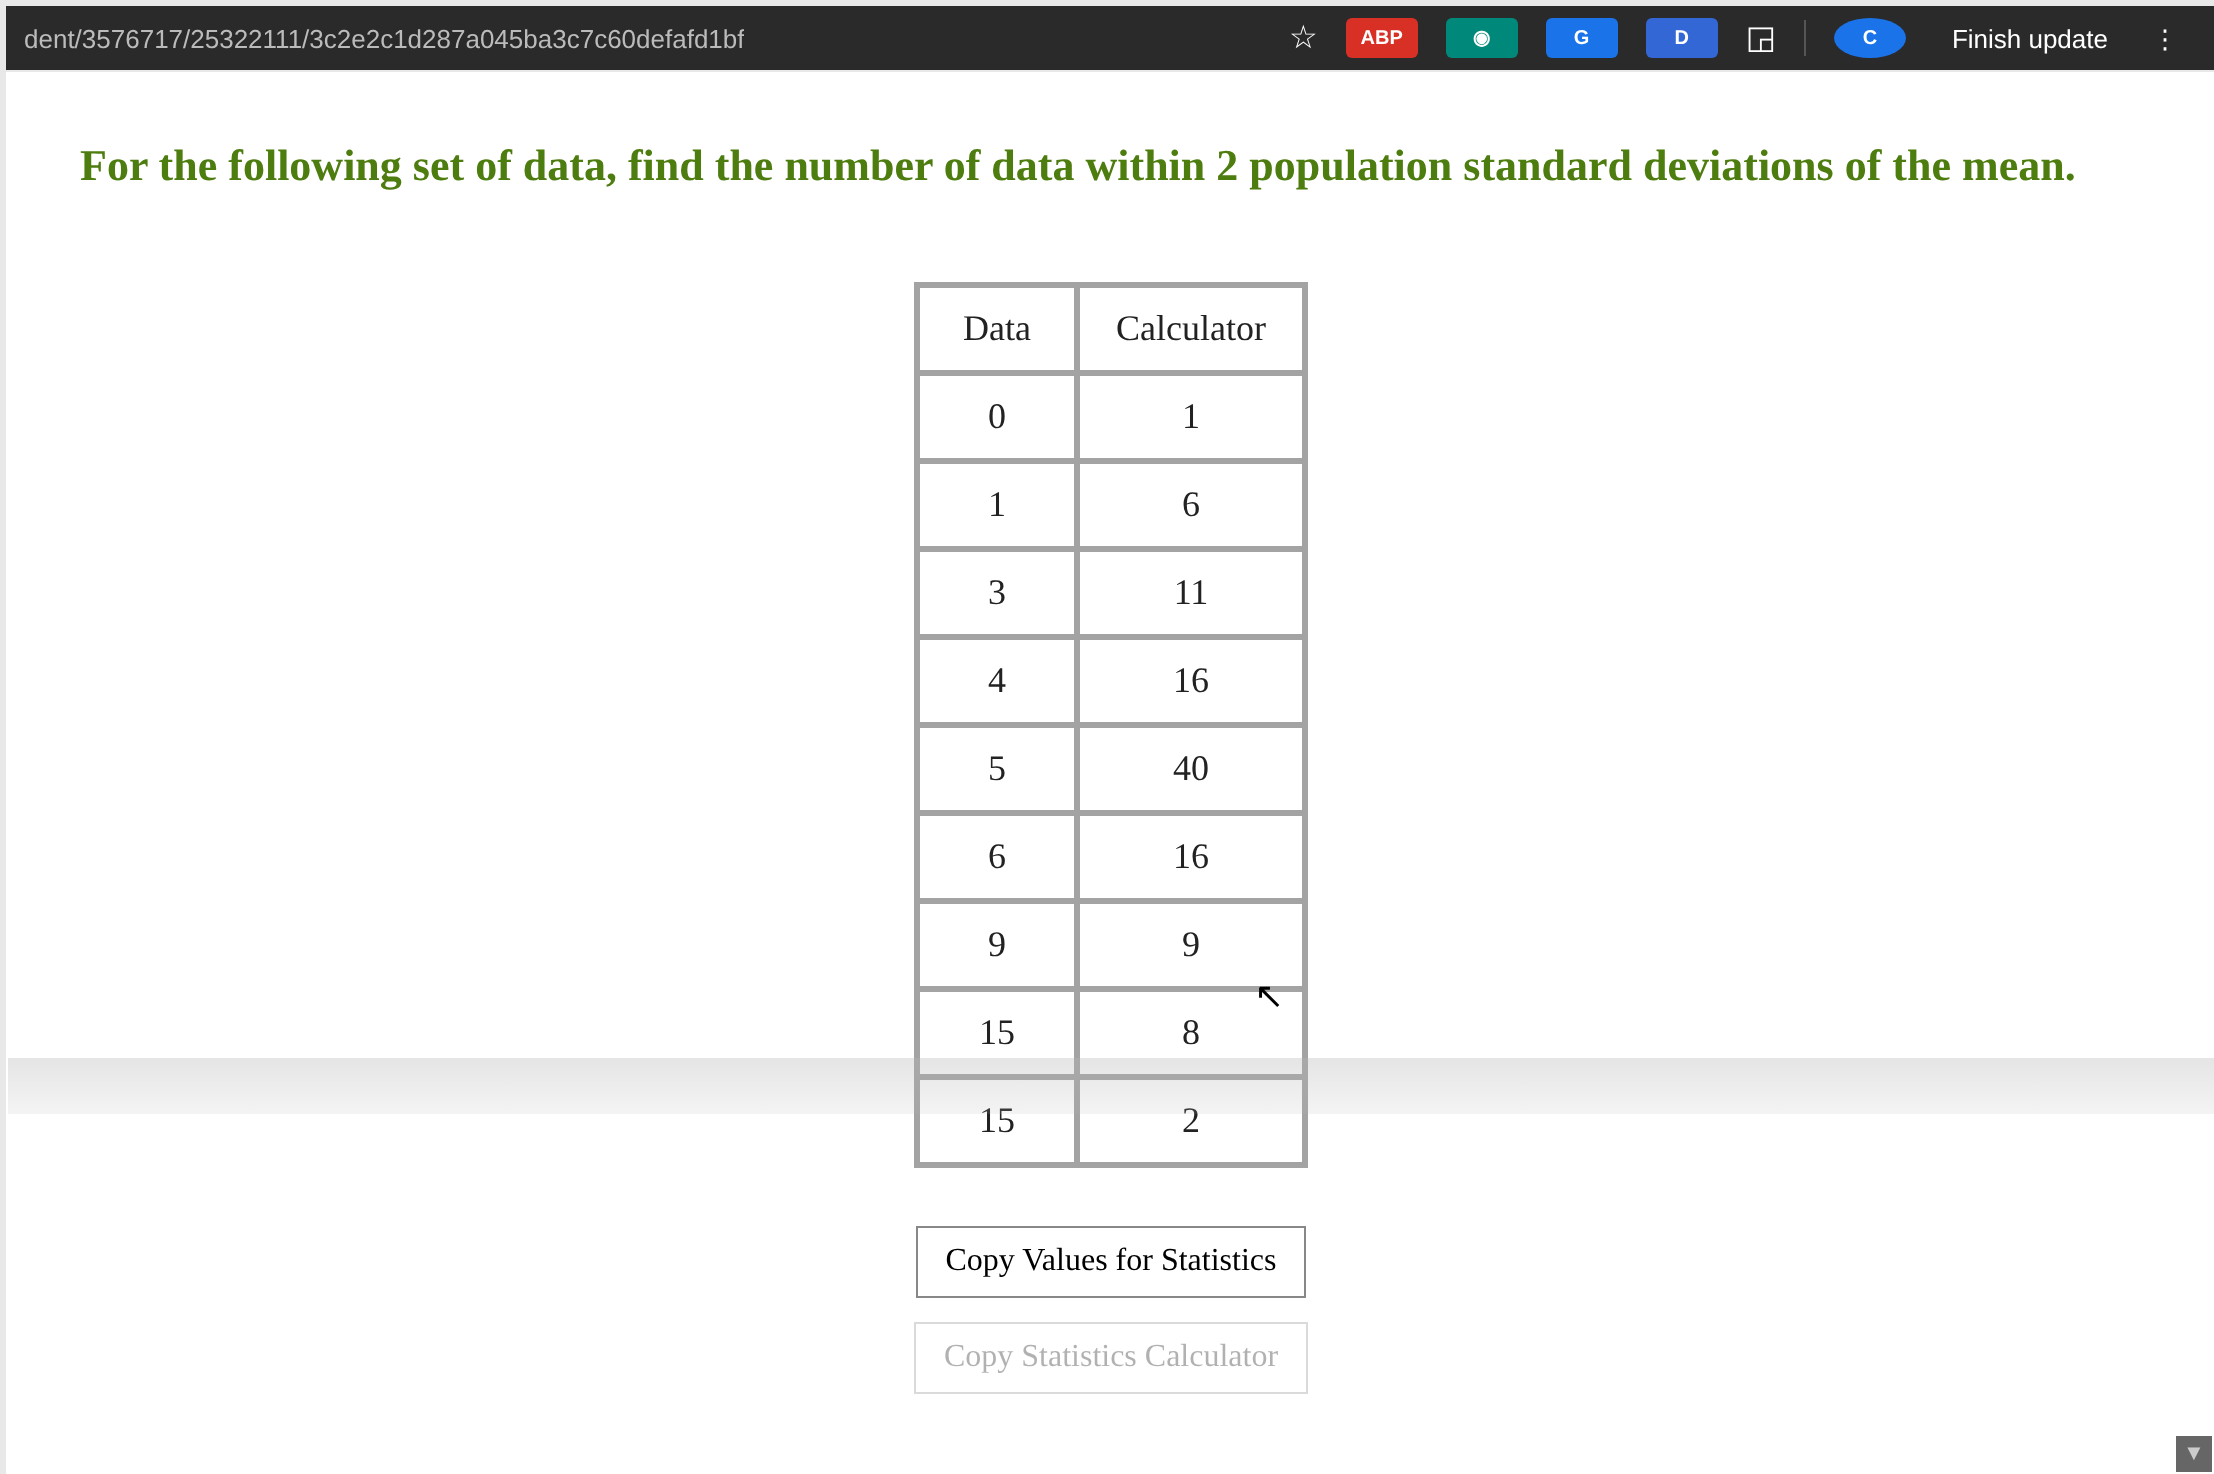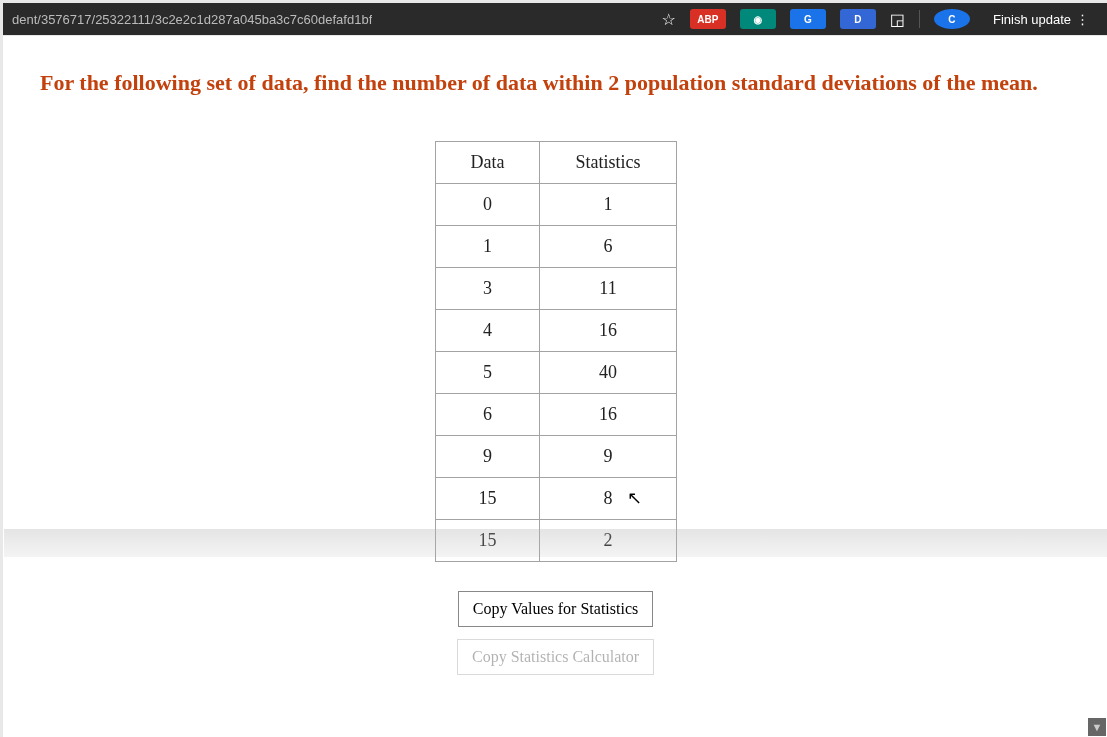--- a/index.html
+++ b/index.html
@@ -61,47 +61,47 @@
   height: 18px;
   background: #555;
 }
 .finish-update {
   background: #2a2a2a;
   color: #fff;
   padding: 4px 8px;
   font-size: 13px;
   display: flex;
   align-items: center;
-  gap: 3px;
+  gap: 20px;
 }
 .page-content {
   background: #fff;
   height: calc(100% - 32px);
   padding: 28px 36px;
   position: relative;
 }
 .question-text {
   font-size: 22px;
   font-weight: bold;
-  color: #c2410c;
+  color: #4d7c0f;
   line-height: 1.6;
   margin-bottom: 40px;
 }
 .table-wrap {
   display: flex;
   justify-content: center;
 }
 .data-table {
   border-collapse: collapse;
   font-size: 18px;
   color: #222;
 }
 .data-table th, .data-table td {
-  border: 1px solid #a3a3a3;
-  padding: 10px 35px;
+  border: 3px solid #a3a3a3;
+  padding: 10px 18px;
   text-align: center;
   min-width: 80px;
   font-family: Liberation Serif, serif;
 }
 .data-table th {
   font-weight: normal;
 }
 .copy-btn {
   display: block;
   margin: 28px auto 0 auto;
@@ -177,21 +177,21 @@
 <div class="page-content">
   <div class="highlight-band"></div>
 
   <p class="question-text">For the following set of data, find the number of data within 2 population standard deviations of the mean.</p>
 
   <div class="table-wrap">
     <table class="data-table">
       <thead>
         <tr>
           <th>Data</th>
-          <th>Statistics</th>
+          <th>Calculator</th>
         </tr>
       </thead>
       <tbody>
         <tr>
             <td>0</td>
             <td>1</td>
           </tr>
         <tr>
             <td>1</td>
             <td>6</td>

